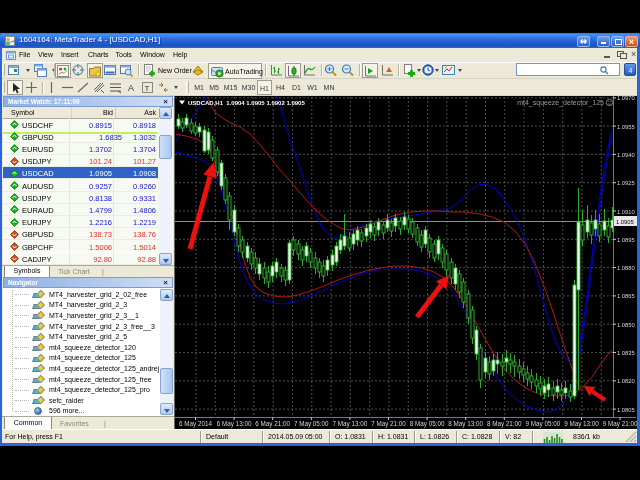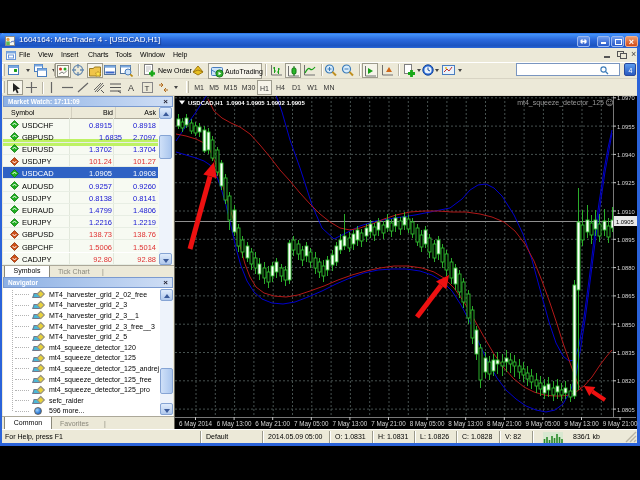--- a/index.html
+++ b/index.html
@@ -280,37 +280,37 @@
   <div class="abs" style="left:1px;top:11px;width:156px;height:11.5px;background:#ece9d8;border-bottom:1px solid #aca899">
     <span style="position:absolute;left:8px;top:1.5px;font-size:7px">Symbol</span>
     <span style="position:absolute;left:68px;top:0;height:11px;border-left:1px solid #d4d0c0"></span>
     <span style="position:absolute;right:46px;top:1.5px;font-size:7px">Bid</span>
     <span style="position:absolute;left:112px;top:0;height:11px;border-left:1px solid #d4d0c0"></span>
     <span style="position:absolute;right:3px;top:1.5px;font-size:7px">Ask</span>
   </div>
   <span class="abs" style="left:67px;top:22px;height:147px;border-left:1px solid #e2e8dc"></span>
   <span class="abs" style="left:111px;top:22px;height:147px;border-left:1px solid #e2e8dc"></span>
 </div>
-<div style="position:absolute;left:3px;top:118.5px;width:155px;height:27px;font-size:7.5px;border-bottom:7px solid #bef264">
+<div style="position:absolute;left:3px;top:118.5px;width:155px;height:15px;font-size:7.5px;border-bottom:2px solid #bef264">
     <svg width="9" height="9" style="position:absolute;left:7px;top:1.5px">
       <path d="M4.5,0.5 L8.5,4.5 L4.5,8.5 L0.5,4.5 z" fill="#1fae1f" stroke="#0e7a0e" stroke-width="0.8"></path>
       <path d="M2.6,5 L4.5,3 L6.4,5" stroke="#fff" stroke-width="1" fill="none"></path>
     </svg>
     <span style="position:absolute;left:19px;top:2px;color:#000">USDCHF</span>
     <span style="position:absolute;right:46px;top:2px;color:#1414d2">0.8915</span>
     <span style="position:absolute;right:2px;top:2px;color:#1414d2">0.8918</span>
   </div>
 <div style="position:absolute;left:3px;top:130.7px;width:155px;height:12.2px;font-size:7.5px;border-bottom:1px solid #e8eee4">
     <svg width="9" height="9" style="position:absolute;left:7px;top:1.5px">
       <path d="M4.5,0.5 L8.5,4.5 L4.5,8.5 L0.5,4.5 z" fill="#1fae1f" stroke="#0e7a0e" stroke-width="0.8"></path>
       <path d="M2.6,5 L4.5,3 L6.4,5" stroke="#fff" stroke-width="1" fill="none"></path>
     </svg>
     <span style="position:absolute;left:19px;top:2px;color:#000">GBPUSD</span>
     <span style="position:absolute;right:36px;top:2px;color:#1414d2">1.6835</span>
-    <span style="position:absolute;right:2px;top:2px;color:#1414d2">2.7097</span>
+    <span style="position:absolute;right:2px;top:2px;color:#1414d2">1.3032</span>
   </div>
 <div style="position:absolute;left:3px;top:142.9px;width:155px;height:12.2px;font-size:7.5px;border-bottom:1px solid #e8eee4">
     <svg width="9" height="9" style="position:absolute;left:7px;top:1.5px">
       <path d="M4.5,0.5 L8.5,4.5 L4.5,8.5 L0.5,4.5 z" fill="#1fae1f" stroke="#0e7a0e" stroke-width="0.8"></path>
       <path d="M2.6,5 L4.5,3 L6.4,5" stroke="#fff" stroke-width="1" fill="none"></path>
     </svg>
     <span style="position:absolute;left:19px;top:2px;color:#000">EURUSD</span>
     <span style="position:absolute;right:46px;top:2px;color:#1414d2">1.3702</span>
     <span style="position:absolute;right:2px;top:2px;color:#1414d2">1.3704</span>
   </div>
@@ -342,21 +342,21 @@
     <span style="position:absolute;right:46px;top:2px;color:#1414d2">0.9257</span>
     <span style="position:absolute;right:2px;top:2px;color:#1414d2">0.9260</span>
   </div>
 <div style="position:absolute;left:3px;top:191.7px;width:155px;height:12.2px;font-size:7.5px;border-bottom:1px solid #e8eee4">
     <svg width="9" height="9" style="position:absolute;left:7px;top:1.5px">
       <path d="M4.5,0.5 L8.5,4.5 L4.5,8.5 L0.5,4.5 z" fill="#1fae1f" stroke="#0e7a0e" stroke-width="0.8"></path>
       <path d="M2.6,5 L4.5,3 L6.4,5" stroke="#fff" stroke-width="1" fill="none"></path>
     </svg>
     <span style="position:absolute;left:19px;top:2px;color:#000">USDJPY</span>
     <span style="position:absolute;right:46px;top:2px;color:#1414d2">0.8138</span>
-    <span style="position:absolute;right:2px;top:2px;color:#1414d2">0.8141</span>
+    <span style="position:absolute;right:2px;top:2px;color:#1414d2">0.9331</span>
   </div>
 <div style="position:absolute;left:3px;top:203.9px;width:155px;height:12.2px;font-size:7.5px;border-bottom:1px solid #e8eee4">
     <svg width="9" height="9" style="position:absolute;left:7px;top:1.5px">
       <path d="M4.5,0.5 L8.5,4.5 L4.5,8.5 L0.5,4.5 z" fill="#1fae1f" stroke="#0e7a0e" stroke-width="0.8"></path>
       <path d="M2.6,5 L4.5,3 L6.4,5" stroke="#fff" stroke-width="1" fill="none"></path>
     </svg>
     <span style="position:absolute;left:19px;top:2px;color:#000">EURAUD</span>
     <span style="position:absolute;right:46px;top:2px;color:#1414d2">1.4799</span>
     <span style="position:absolute;right:2px;top:2px;color:#1414d2">1.4806</span>
   </div>

